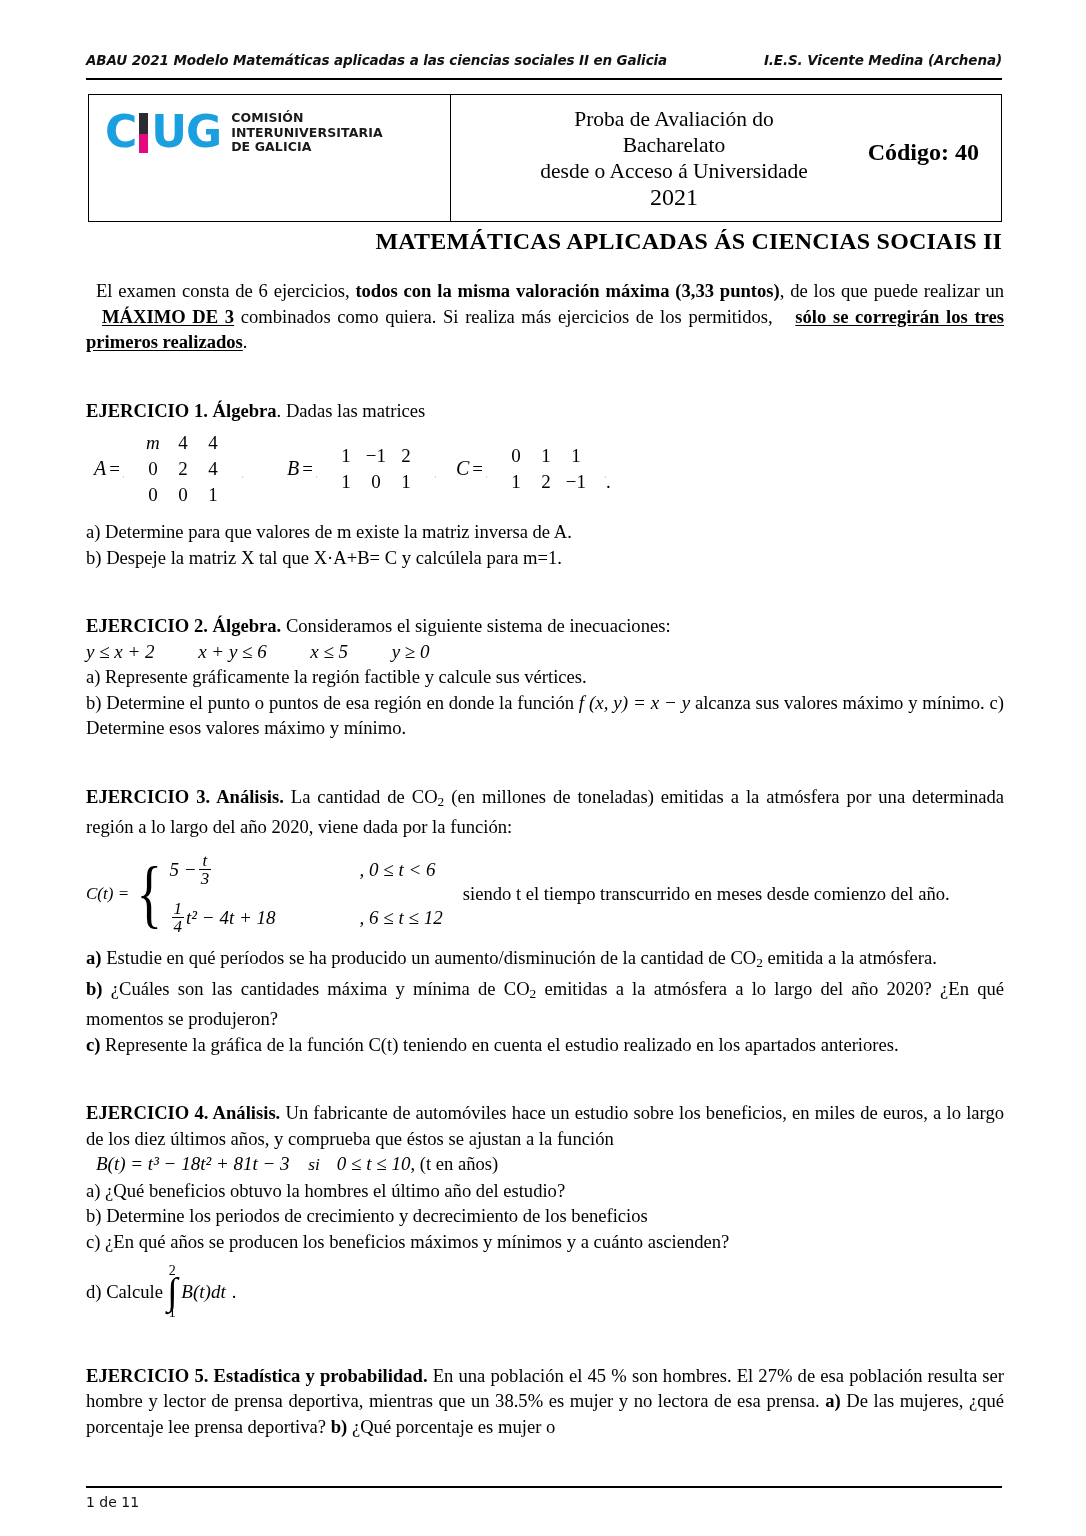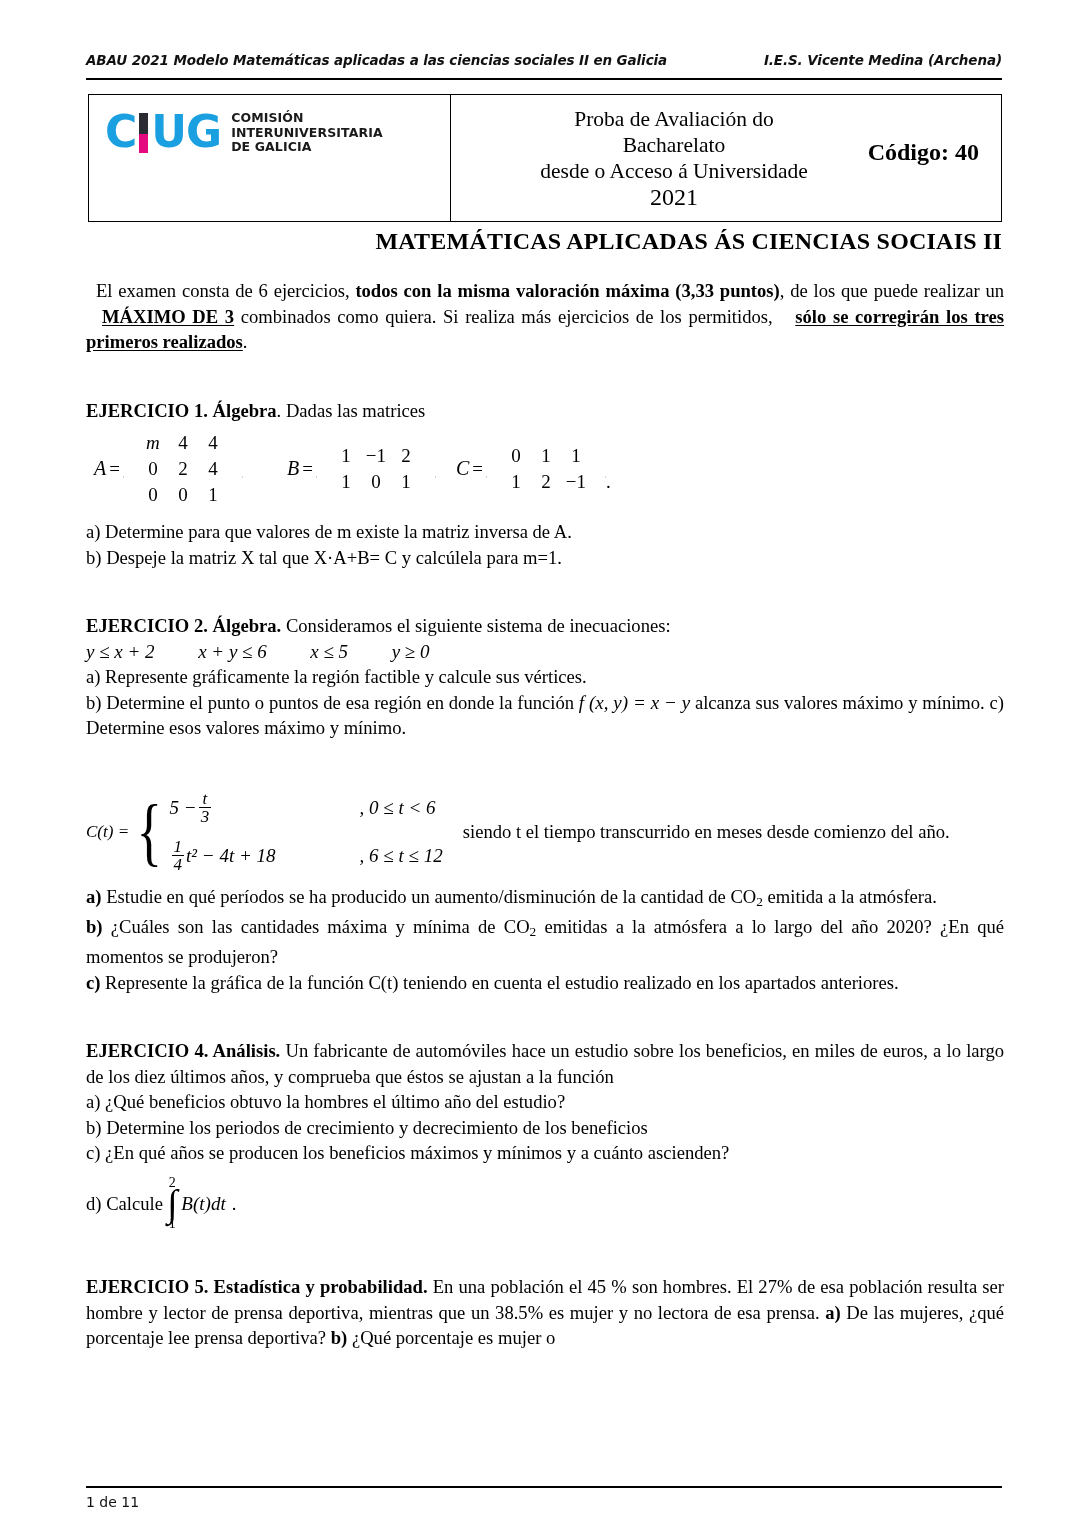--- a/index.html
+++ b/index.html
@@ -428,20 +428,23 @@
         <span style="display:inline-block;width:34px"></span>
         <span>y ≥ 0</span>
       </p>
       <p class="para">a) Represente gráficamente la región factible y calcule sus vértices.</p>
       <p class="para">
         <span>b) Determine el punto o puntos de esa región en donde la función </span><span class="mathit" style="font-size:19px">f (x, y) = x − y</span><span> alcanza sus valores máximo y mínimo. c) Determine esos valores máximo y mínimo.</span>
       </p>
     </div>
 
     <div class="ex-block">
+      <p class="para">
+        <b>EJERCICIO 3. Análisis.</b><span> La cantidad de CO</span><sub class="s">2</sub><span> (en millones de toneladas) emitidas a la atmósfera por una determinada región a lo largo del año 2020, viene dada por la función:</span>
+      </p>
 
       <div class="piece-wrap">
         <span class="piece-lbl mathit">C(t) =</span>
         <span class="brace">{</span>
         <span class="piece-rows">
           <span class="piece-row">
             <span class="piece-expr mathit">
               <span>5 −</span>
               <span class="frac">
                 <span class="num">t</span>
@@ -471,20 +474,25 @@
         <b>b)</b><span> ¿Cuáles son las cantidades máxima y mínima de CO</span><sub class="s">2</sub><span> emitidas a la atmósfera a lo largo del año 2020? ¿En qué momentos se produjeron?</span>
       </p>
       <p class="para">
         <b>c)</b><span> Represente la gráfica de la función C(t) teniendo en cuenta el estudio realizado en los apartados anteriores.</span>
       </p>
     </div>
 
     <div class="ex-block">
       <p class="para">
         <b>EJERCICIO 4. Análisis.</b><span> Un fabricante de automóviles hace un estudio sobre los beneficios, en miles de euros, a lo largo de los diez últimos años, y comprueba que éstos se ajustan a la función</span>
+      </p>
+      <p class="para mathline" style="padding-left:10px">
+        <span class="mathit">B(t) = t³ − 18t² + 81t − 3</span>
+        <span style="display:inline-block;width:14px"></span><span class="ital" style="font-size:17.5px">si</span>
+        <span style="display:inline-block;width:12px"></span><span class="mathit">0 ≤ t ≤ 10</span><span style="font-style:normal;font-size:18.6px">, (t en años)</span>
       </p>
       <p class="para">a) ¿Qué beneficios obtuvo la hombres el último año del estudio?</p>
       <p class="para">b) Determine los periodos de crecimiento y decrecimiento de los beneficios</p>
       <p class="para">c) ¿En qué años se producen los beneficios máximos y mínimos y a cuánto ascienden?</p>
       <div class="integral-line">
         <span>d) Calcule</span>
         <span class="int-sym">
           <span>2</span>
           <span class="int-glyph">∫</span>
           <span>1</span>

